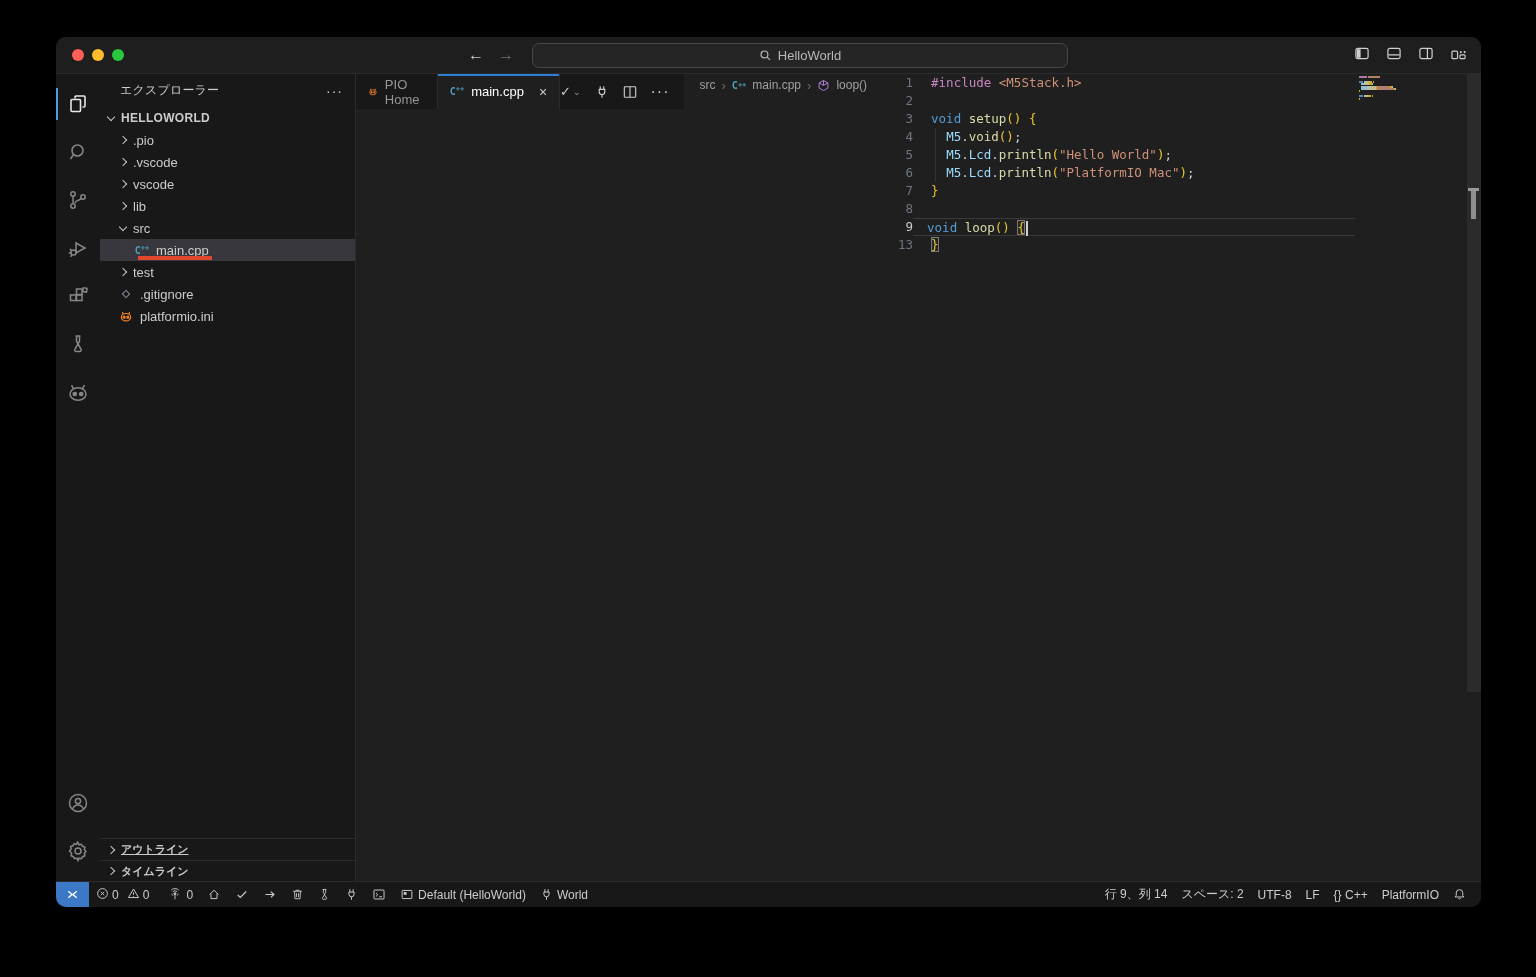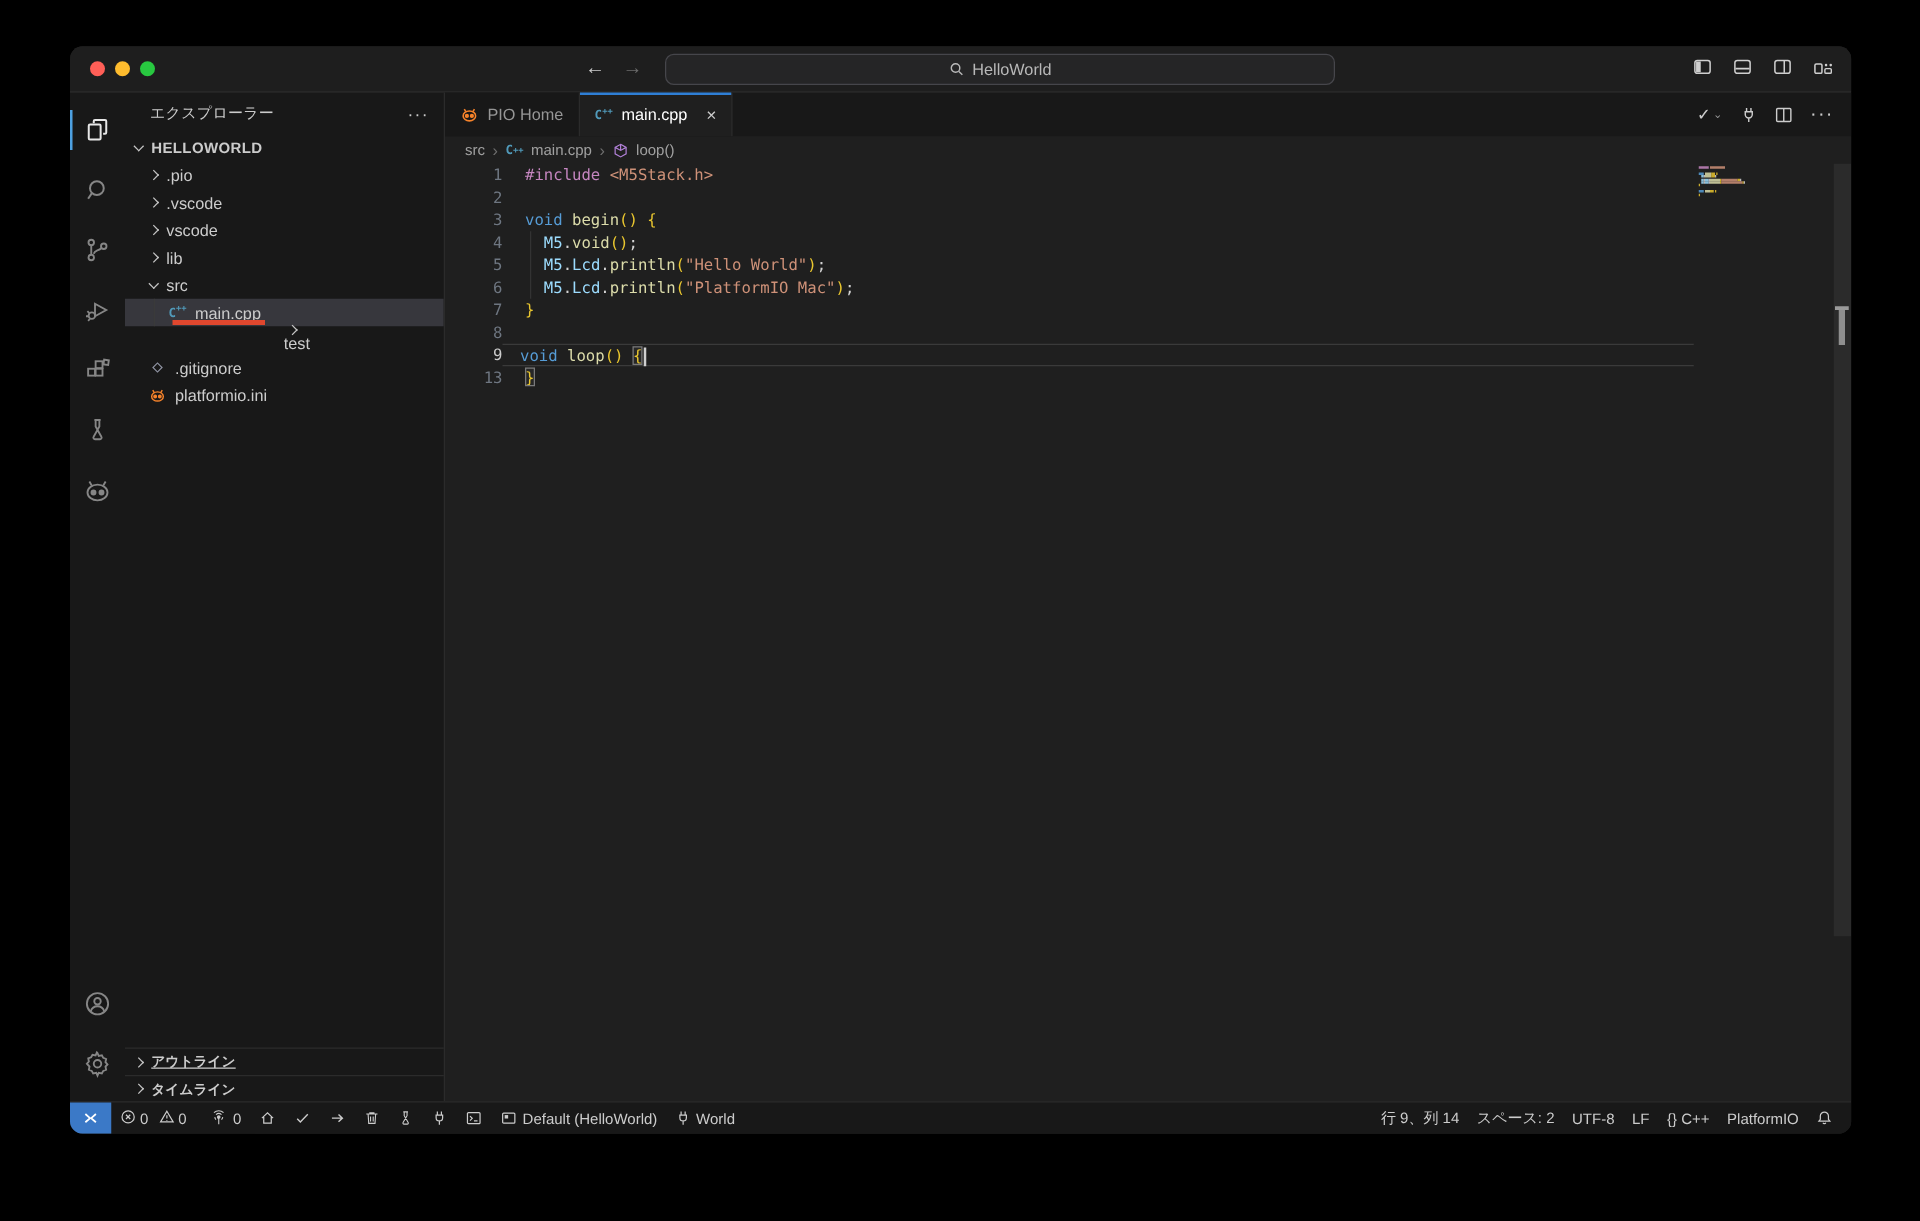--- a/index.html
+++ b/index.html
@@ -63,21 +63,21 @@
   .cppicon sup { font-size:7px; }
   .indentguide { position:absolute; left:23px; top:0; bottom:0; width:1px; background:#3a3a3a; }
   .redline { position:absolute; left:38px; bottom:1px; width:74px; height:4px; background:#e0472e; }
   .sb-sections { border-top:1px solid #2b2b2b; }
   .sb-section { height:21px; display:flex; align-items:center; padding-left:6px;
     color:#cccccc; font-size:11px; font-weight:bold; border-top:1px solid #2b2b2b; }
   .sb-section:first-child { border-top:none;text-decoration:underline; }
   .sb-section .chev { margin:0 7px 0 2px; }
 
   
-  .editorcol { flex:1; display:flex; flex-direction:column; min-width:0; background:#1f1f1f; }
+  .editorcol { flex:1; display:flex; flex-direction:row; min-width:0; background:#1f1f1f; }
   .tabbar { height:35px; background:#181818; display:flex; align-items:stretch; flex:0 0 35px; }
   .tab { display:flex; align-items:center; gap:7px; padding:0 12px; font-size:13px;
     border-right:1px solid #2b2b2b; color:#969696; background:#181818; position:relative; cursor:default; }
   .tab.active { background:#1f1f1f; color:#ffffff; }
   .tab.active::before { content:""; position:absolute; left:0; right:0; top:0; height:2px; background:#2f7fd6; }
   .tab .close { margin-left:8px; font-size:14px; color:#cccccc; line-height:1; }
   .tabactions { margin-left:auto; display:flex; align-items:center; gap:14px; padding-right:14px; color:#cccccc; }
   .tabactions .ta { display:flex; align-items:center; gap:2px; font-size:13px; }
   .breadcrumb { height:22px; display:flex; align-items:center; gap:6px; padding-left:16px;
     font-size:12px; color:#a0a0a0; flex:0 0 22px; }
@@ -270,21 +270,21 @@
                 <span class="label">src</span>
               </div>
               <div class="trow selected" style="padding-left: 34px;">
                 <span class="indentguide"></span>
                 <span class="ficon">
                   <span class="cppicon">C<sup>++</sup></span>
                 </span>
                 <span class="label">main.cpp</span>
                 <span class="redline"></span>
               </div>
-              <div class="trow" style="padding-left: 20px; flex-direction: column;">
+              <div class="trow" style="padding-left: 20px;">
                 <span class="chev right"></span>
                 <span class="label">test</span>
               </div>
               <div class="trow" style="padding-left: 18px;">
                 <span class="ficon">
                   <svg width="12" height="12" viewBox="0 0 16 16">
                     <rect x="4.6" y="4.6" width="6.8" height="6.8" transform="rotate(45 8 8)" fill="none" stroke="#8f93a2" stroke-width="1.3"></rect>
                   </svg>
                 </span>
                 <span class="label">.gitignore</span>
@@ -367,21 +367,21 @@
                 <div class="cl">
                   <span class="ln">1</span>
                   <span class="lc"><span class="tok-kw2">#include</span><span class="tok-pun"> </span><span class="tok-str">&lt;M5Stack.h&gt;</span></span>
                 </div>
                 <div class="cl">
                   <span class="ln">2</span>
                   <span class="lc"></span>
                 </div>
                 <div class="cl">
                   <span class="ln">3</span>
-                  <span class="lc"><span class="tok-kw">void</span><span class="tok-pun"> </span><span class="tok-fn">begin</span><span class="tok-br">()</span><span class="tok-pun"> </span><span class="tok-br">{</span></span>
+                  <span class="lc"><span class="tok-kw">void</span><span class="tok-pun"> </span><span class="tok-fn">setup</span><span class="tok-br">()</span><span class="tok-pun"> </span><span class="tok-br">{</span></span>
                 </div>
                 <div class="cl">
                   <span class="ln">4</span>
                   <span class="lc"><span class="tok-pun">  </span><span class="tok-var">M5</span><span class="tok-pun">.</span><span class="tok-fn">void</span><span class="tok-br">()</span><span class="tok-pun">;</span></span>
                 </div>
                 <div class="cl">
                   <span class="ln">5</span>
                   <span class="lc"><span class="tok-pun">  </span><span class="tok-var">M5</span><span class="tok-pun">.</span><span class="tok-var">Lcd</span><span class="tok-pun">.</span><span class="tok-fn">println</span><span class="tok-br">(</span><span class="tok-str">"Hello World"</span><span class="tok-br">)</span><span class="tok-pun">;</span></span>
                 </div>
                 <div class="cl">

